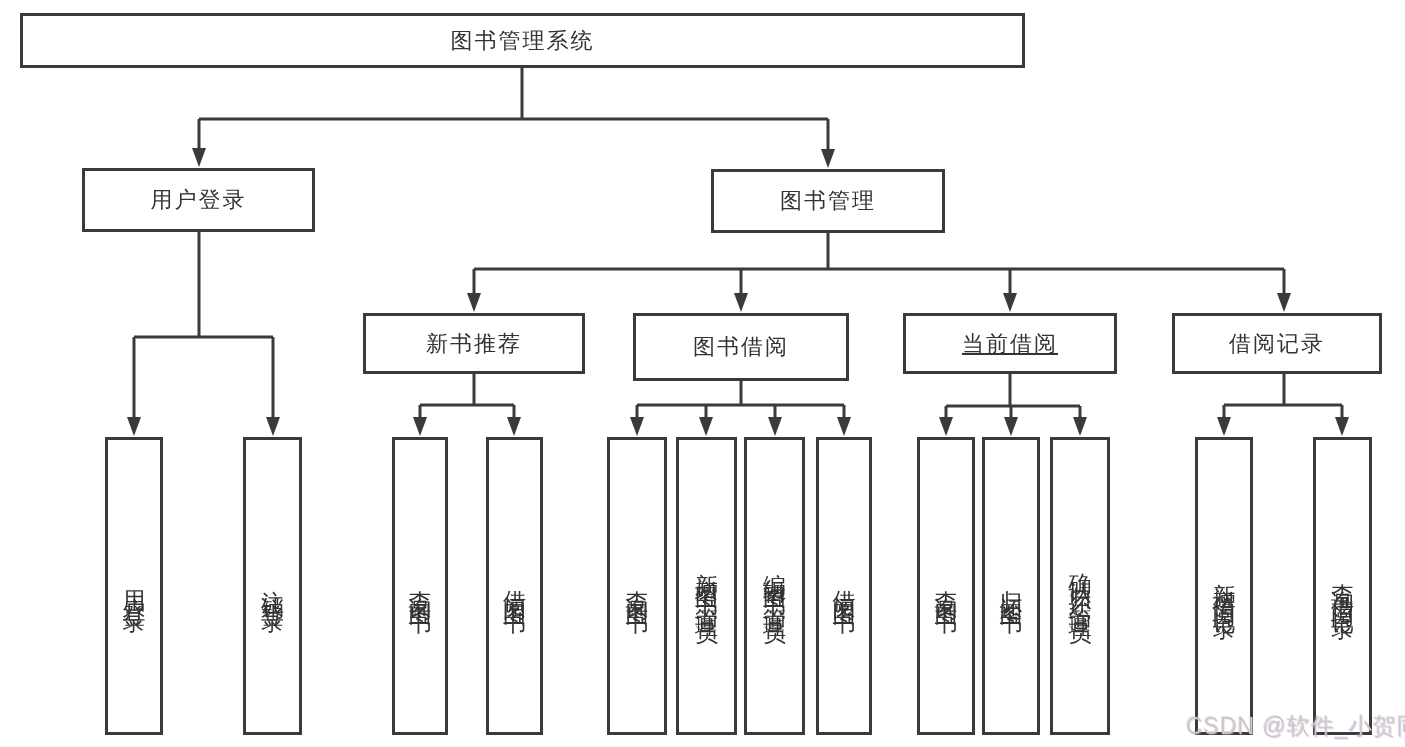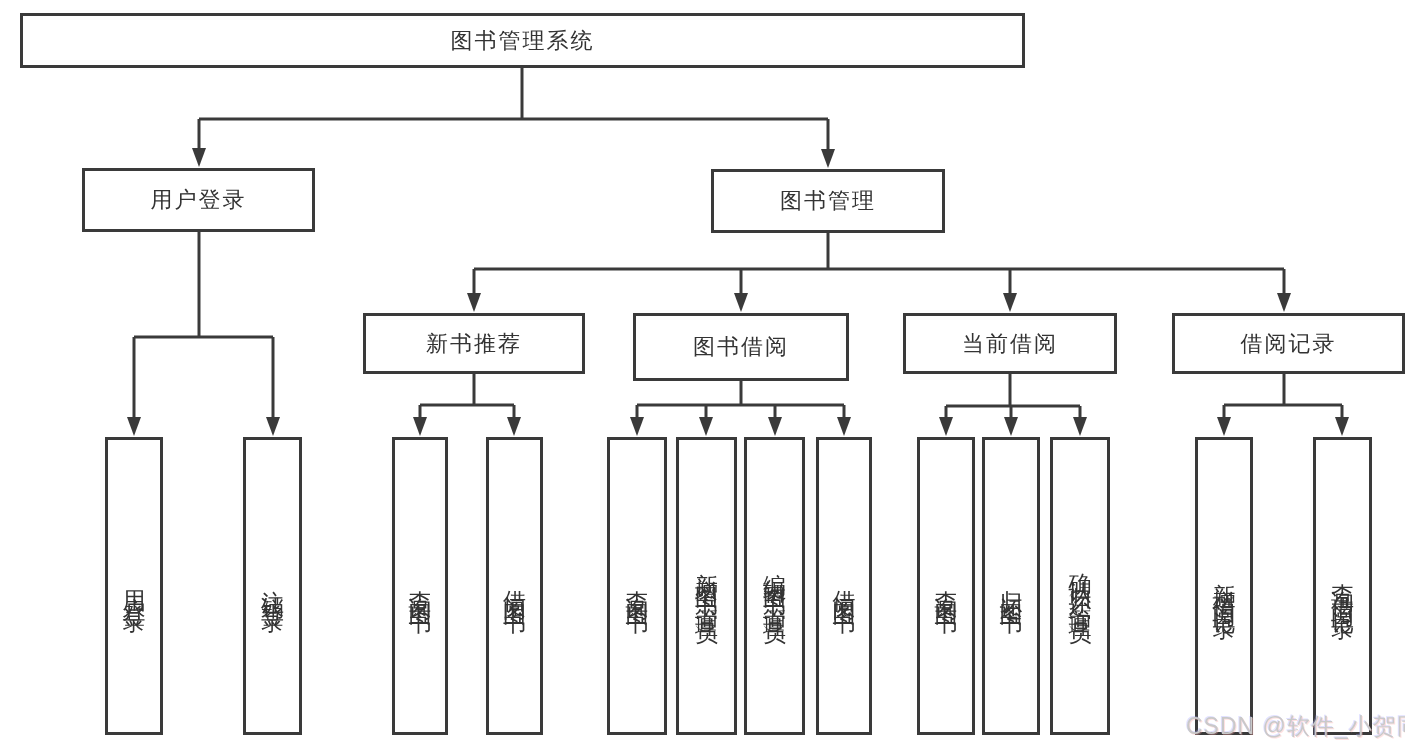--- a/index.html
+++ b/index.html
@@ -138,24 +138,24 @@
   <div class="box" style="left:711px;top:169px;width:234px;height:64px;">
     <span class="h-label">图书管理</span>
   </div>
 
   <div class="box" style="left:363px;top:313px;width:222px;height:61px;">
     <span class="h-label">新书推荐</span>
   </div>
   <div class="box" style="left:633px;top:313px;width:216px;height:68px;">
     <span class="h-label">图书借阅</span>
   </div>
-  <div class="box" style="left:903px;top:313px;width:214px;height:61px;">
+  <div class="box" style="left:903px;top:313px;width:214px;height:61px;text-decoration:underline;">
     <span class="h-label">当前借阅</span>
   </div>
-  <div class="box" style="left:1172px;top:313px;width:233px;height:61px;">
+  <div class="box" style="left:1172px;top:313px;width:210px;height:61px;">
     <span class="h-label">借阅记录</span>
   </div>
 
   <div class="box" style="left:105px;top:437px;width:58px;height:298px;">
     <span class="v-label">用户登录</span>
   </div>
   <div class="box" style="left:243px;top:437px;width:59px;height:298px;">
     <span class="v-label">注销登录</span>
   </div>
 

